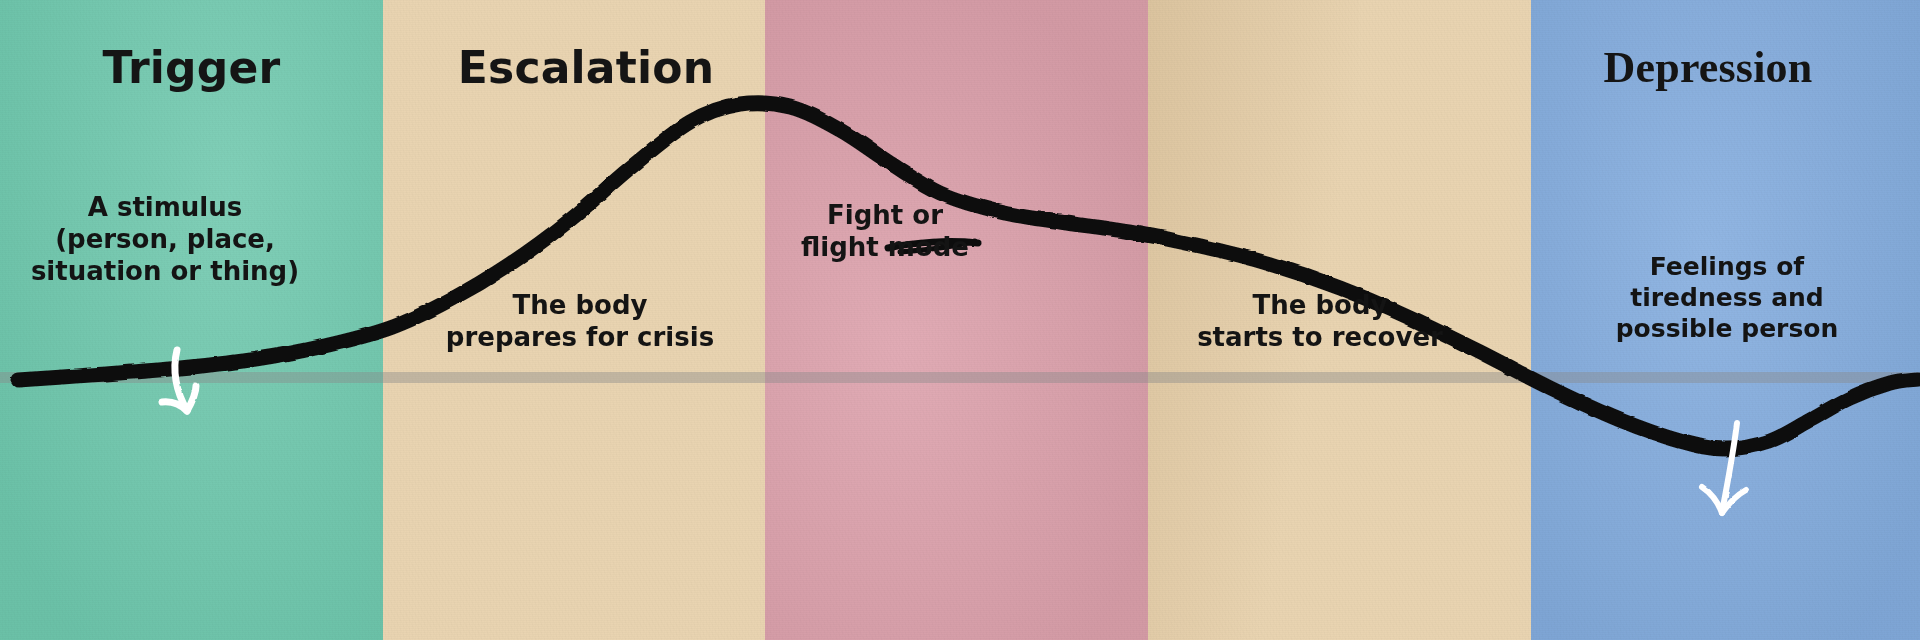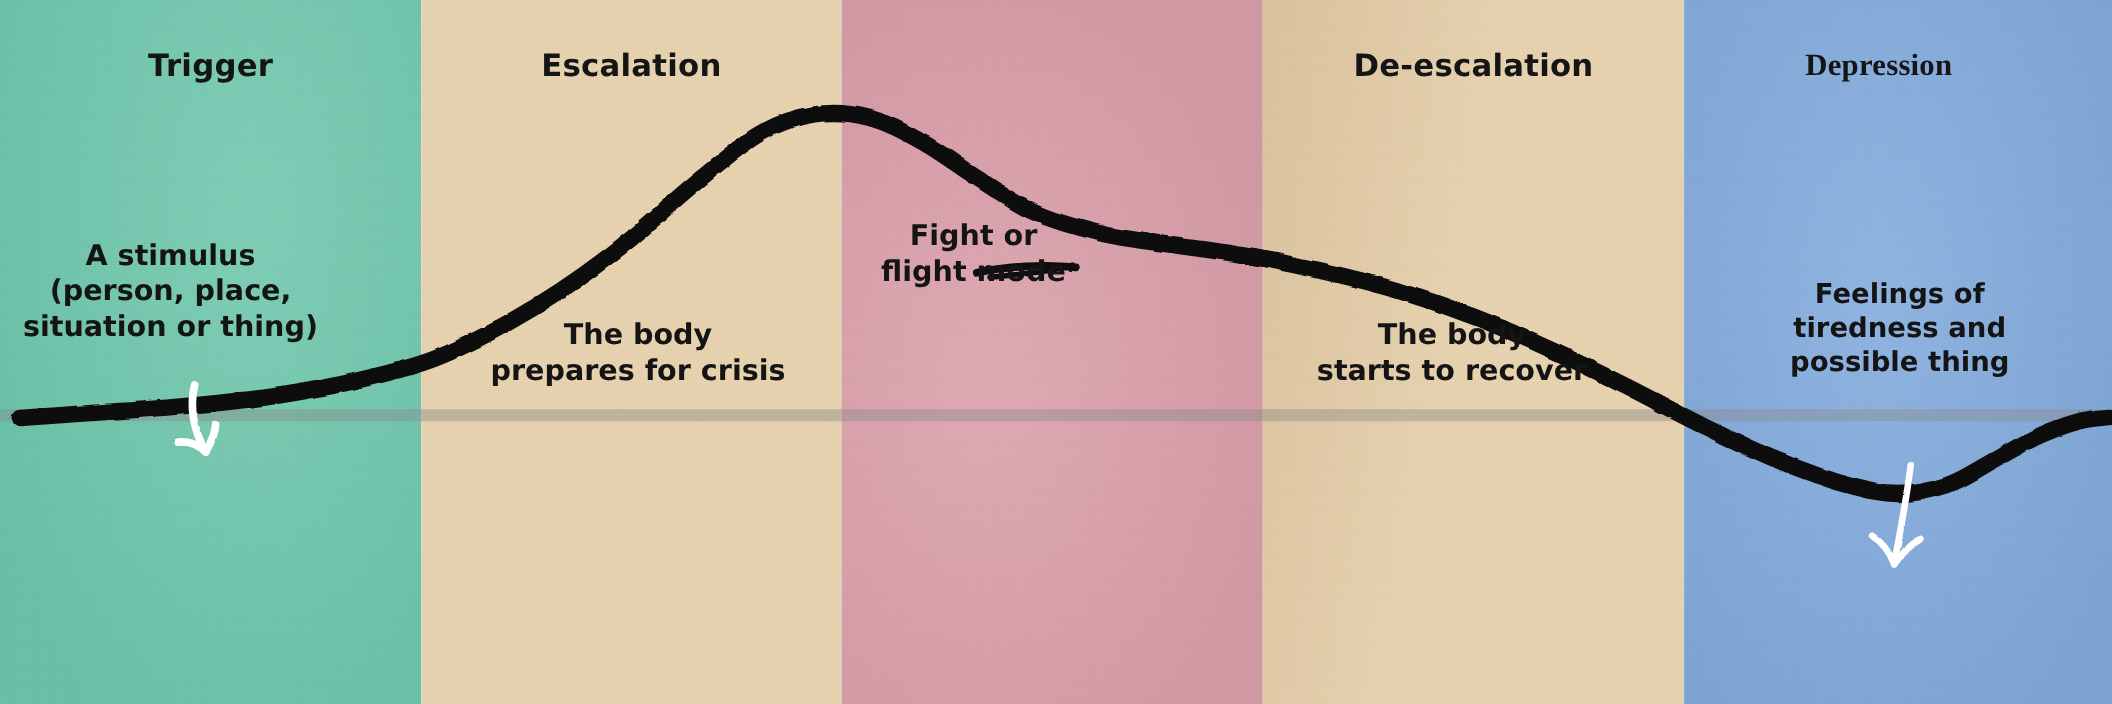--- a/index.html
+++ b/index.html
@@ -68,21 +68,21 @@
     position:absolute; inset:0;
     background:radial-gradient(ellipse at 45% 40%, rgba(255,255,255,0.10), rgba(0,0,0,0.05) 85%);
   }
 
   
   .phase-title {
     position: absolute;
     text-align: center;
     color: #151515;
     font-weight: 700;
-    font-size: 28px;
+    font-size: 44px;
     letter-spacing: 0.2px;
     white-space: nowrap;
     line-height: 1;
   }
   .caption {
     position: absolute;
     text-align: center;
     color: #141414;
     font-weight: 700;
     font-size: 26px;
@@ -141,34 +141,33 @@
     </g>
 
     <g filter="url(#roughSm)">
       <path fill="none" stroke="#FFFFFF" stroke-width="6" stroke-linecap="round" d="M 1737 423 C 1733 455, 1727 486, 1722 512"></path>
       <path fill="none" stroke="#FFFFFF" stroke-width="6" stroke-linecap="round" d="M 1722 513 C 1718 502, 1711 493, 1702 487"></path>
       <path fill="none" stroke="#FFFFFF" stroke-width="6" stroke-linecap="round" d="M 1722 513 C 1729 503, 1737 495, 1746 490"></path>
     </g>
   </svg>
 
   <div class="phase-title" style="left:0;   top:46px; width:383px;">Trigger</div>
-  <div class="phase-title" style="left:383px; top:46px; width:382px;">Escalation</div>
-  <div class="phase-title" style="left:1148px; top:46px; width:383px;">De-escalation</div>
+  <div class="phase-title" style="left:383px; top:46px; width:382px;padding-left:12px;">Escalation</div>
   <div class="phase-title" style="left:1531px; top:46px; width:354px;font-family:Liberation Serif, serif;">Depression</div>
 
-  <div class="caption" style="left:5px; top:192px; width:300px;margin-top:26px;">A stimulus
+  <div class="caption" style="left:15px; top:192px; width:300px;">A stimulus
 (person, place,
 situation or thing)</div>
 
   <div class="caption" style="left:430px; top:290px; width:300px;">The body
 prepares for crisis</div>
 
   <div class="caption" style="left:780px; top:172px; width:210px;margin-top:28px;">Fight or
 flight mode</div>
 
   <div class="caption" style="left:1175px; top:290px; width:290px;">The body
 starts to recover</div>
 
   <div class="caption sm" style="left:1597px; top:252px; width:260px;">Feelings of
 tiredness and
-possible thing</div>
+possible person</div>
 
 </div>
 
 </body></html>

